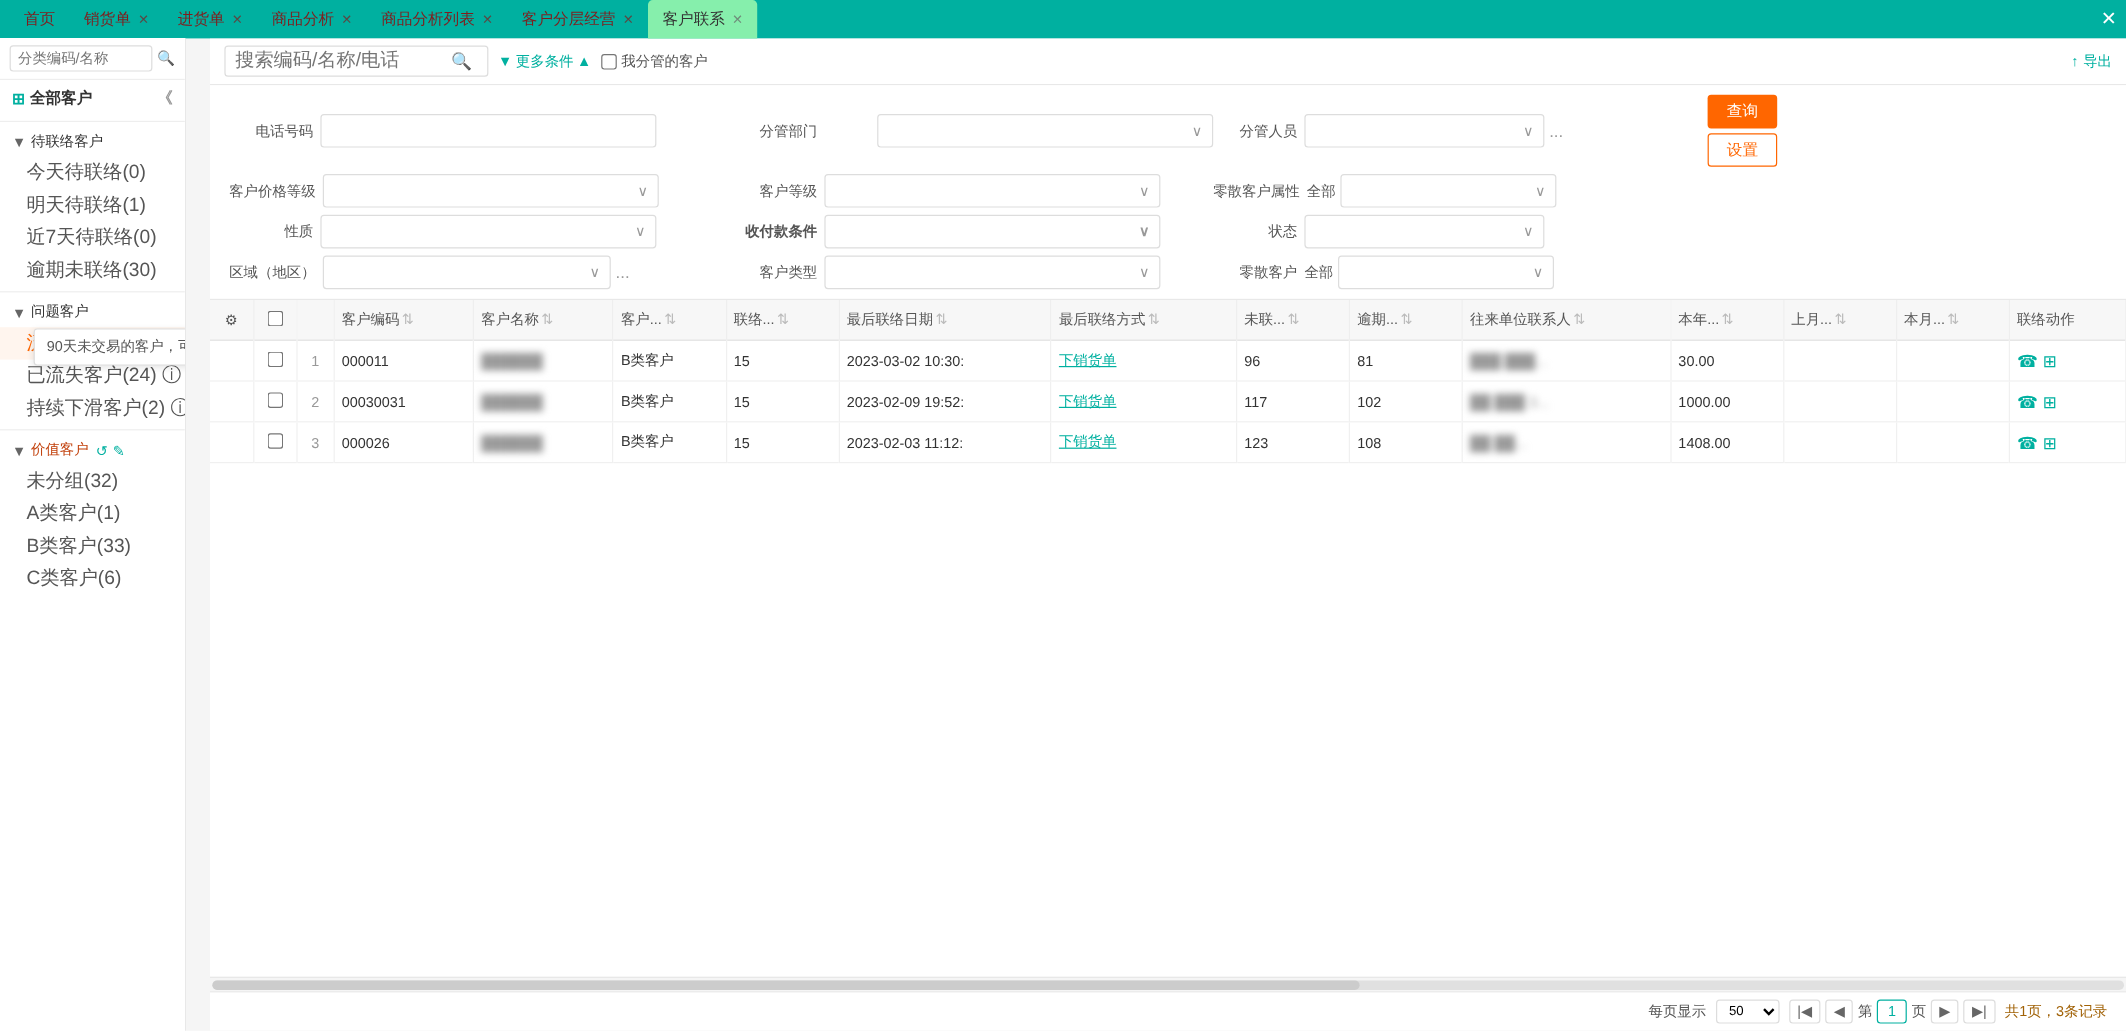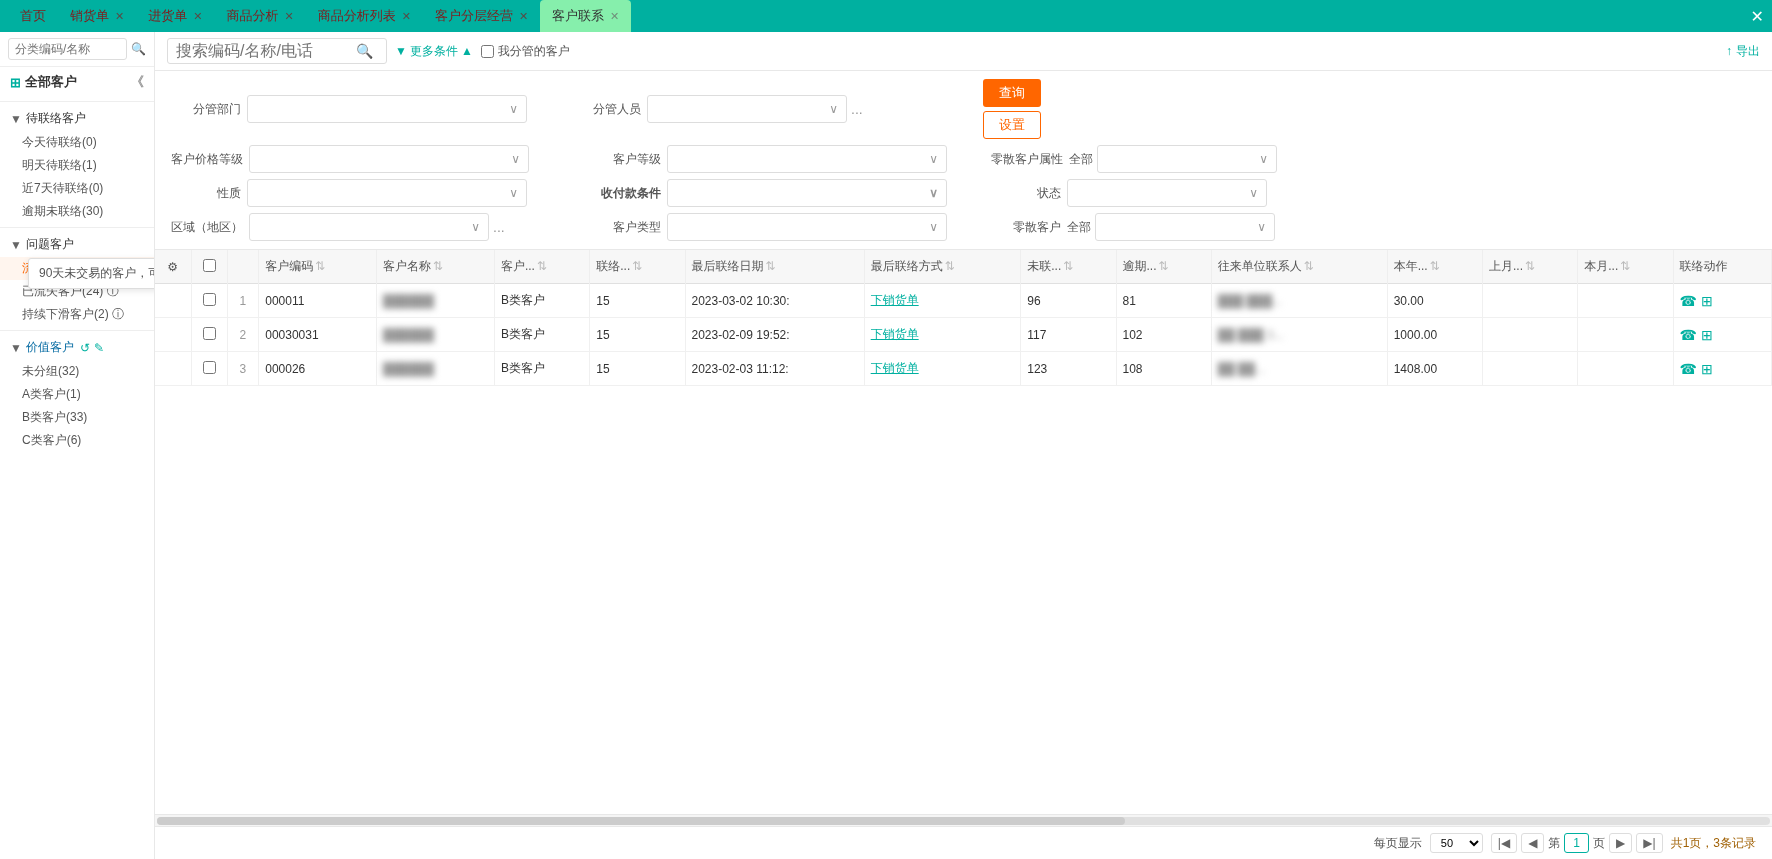--- a/index.html
+++ b/index.html
@@ -40,20 +40,21 @@
       margin-left: auto;
       color: #fff;
       font-size: 16px;
       cursor: pointer;
     }
 
     
     .main-layout {
       display: flex;
       height: calc(859px - 32px);
+      gap: 20px;
     }
 
     
     .sidebar {
       width: 155px;
       background: #fff;
       border-right: 1px solid #e8e8e8;
       overflow-y: auto;
       flex-shrink: 0;
     }
@@ -92,21 +93,21 @@
       display: flex;
       align-items: center;
       padding: 4px 10px;
       color: #333;
       font-size: 12px;
       cursor: pointer;
     }
     .sidebar-group-title .arrow { margin-right: 4px; color: #666; }
     .sidebar-item {
       padding: 3px 10px 3px 22px;
-      font-size: 12px;
+      font-size: 16px;
       color: #555;
       cursor: pointer;
       white-space: nowrap;
     }
     .sidebar-item.active {
       color: #ff6600;
       background: #fff5ee;
     }
 
     .sidebar-section-divider {
@@ -487,21 +488,21 @@
       <div class="tooltip-box">90天未交易的客户，可能有流失风险。</div>
     </div>
     <div class="sidebar-item active">流失预警客户(3) ●</div>
     <div class="sidebar-item">已流失客户(24) ⓘ</div>
     <div class="sidebar-item">持续下滑客户(2) ⓘ</div>
 
     <div class="sidebar-section-divider"></div>
 
     <div style="display:flex; align-items:center; padding: 4px 10px;">
       <span class="arrow" style="margin-right:4px;color:#666;">▼</span>
-      <span style="font-size:12px;color:#0369a1;">价值客户</span>
+      <span style="font-size:12px;color:#c2410c;">价值客户</span>
       <span style="margin-left:6px; color:#00b0a0; cursor:pointer; font-size:12px;">↺</span>
       <span style="margin-left:4px; color:#00b0a0; cursor:pointer; font-size:12px;">✎</span>
     </div>
     <div class="sidebar-item">未分组(32)</div>
     <div class="sidebar-item">A类客户(1)</div>
     <div class="sidebar-item">B类客户(33)</div>
     <div class="sidebar-item">C类客户(6)</div>
   </div>
 
   <div class="content-area">
@@ -524,21 +525,25 @@
         <button class="export-btn">
           <span>↑</span>
           <span>导出</span>
         </button>
       </div>
     </div>
 
     <div class="filter-panel">
 
       <div class="filter-row">
-        <div class="filter-cell" style="max-width:400px;">
+        <div class="filter-cell" style="max-width:420px;">
+          <span class="filter-label">电话号码</span>
+          <input class="filter-input" style="max-width: 280px;">
+        </div>
+        <div class="filter-cell" style="max-width:400px;justify-content:space-between;">
           <span class="filter-label">分管部门</span>
           <div class="filter-select" style="max-width:280px;">
             <span></span>
             <span class="chevron">∨</span>
           </div>
         </div>
         <div class="filter-cell" style="max-width:400px;">
           <span class="filter-label">分管人员</span>
           <div class="filter-select" style="max-width:200px;">
             <span></span>

